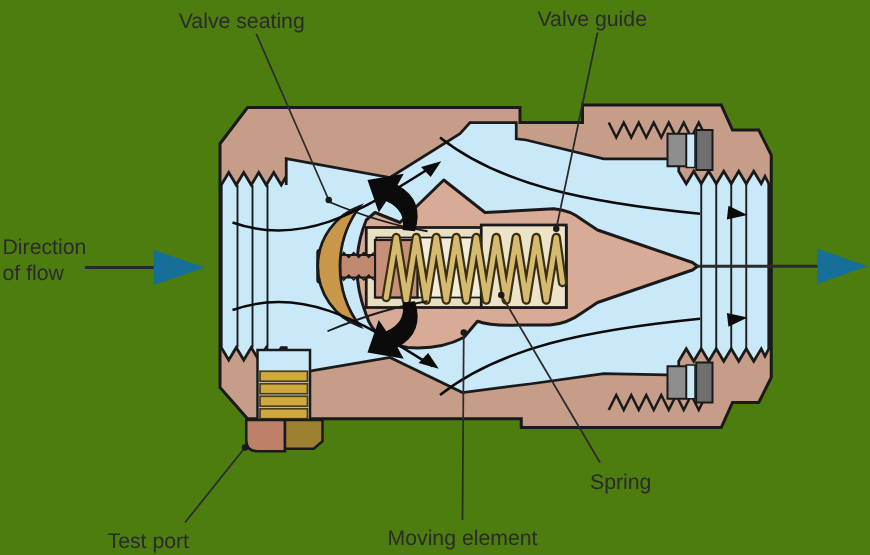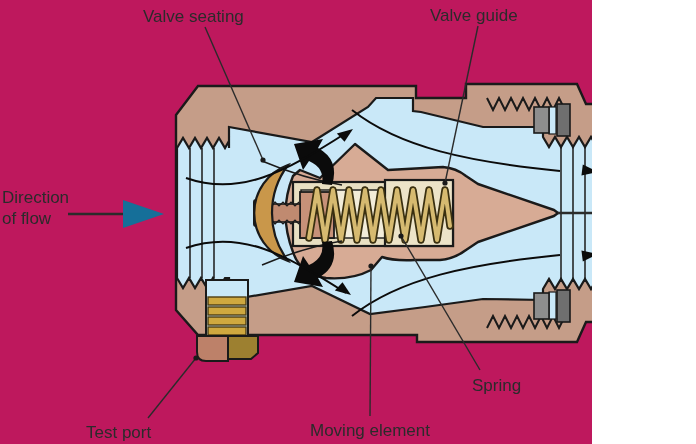--- a/index.html
+++ b/index.html
@@ -1,16 +1,16 @@
 <!DOCTYPE html>
 <html><head>
 <meta charset="utf-8">
 <style>
   html,body{margin:0;padding:0;background:#ffffff;}
-  .stage{position:relative;width:592px;height:444px;background:#be185d;overflow:hidden;
+  .stage{position:relative;width:696px;height:444px;background:#4d7c0f;overflow:hidden;
          font-family:"Liberation Sans","DejaVu Sans",sans-serif;}
   svg text{font-family:"Liberation Sans","DejaVu Sans",sans-serif;font-size:17px;fill:#2b2b2b;}
 </style>
 </head>
 <body>
 
 <div class="stage">
 <svg width="696" height="444" viewBox="0 0 696 444">
 
   <g>

